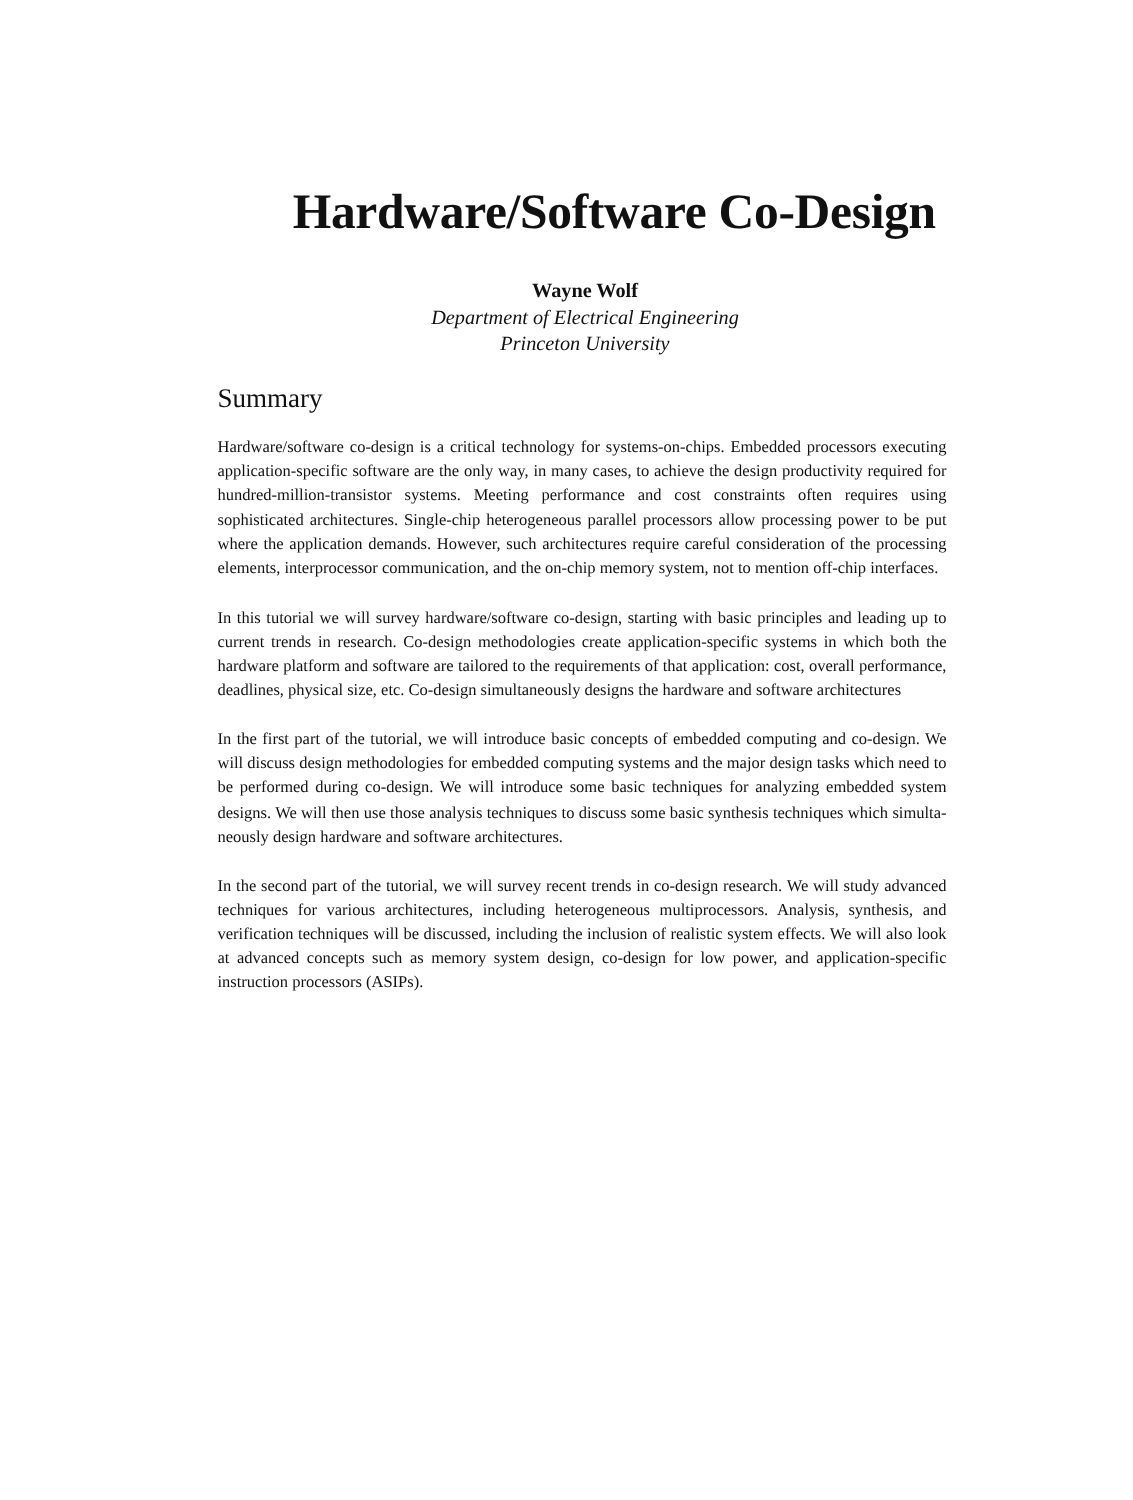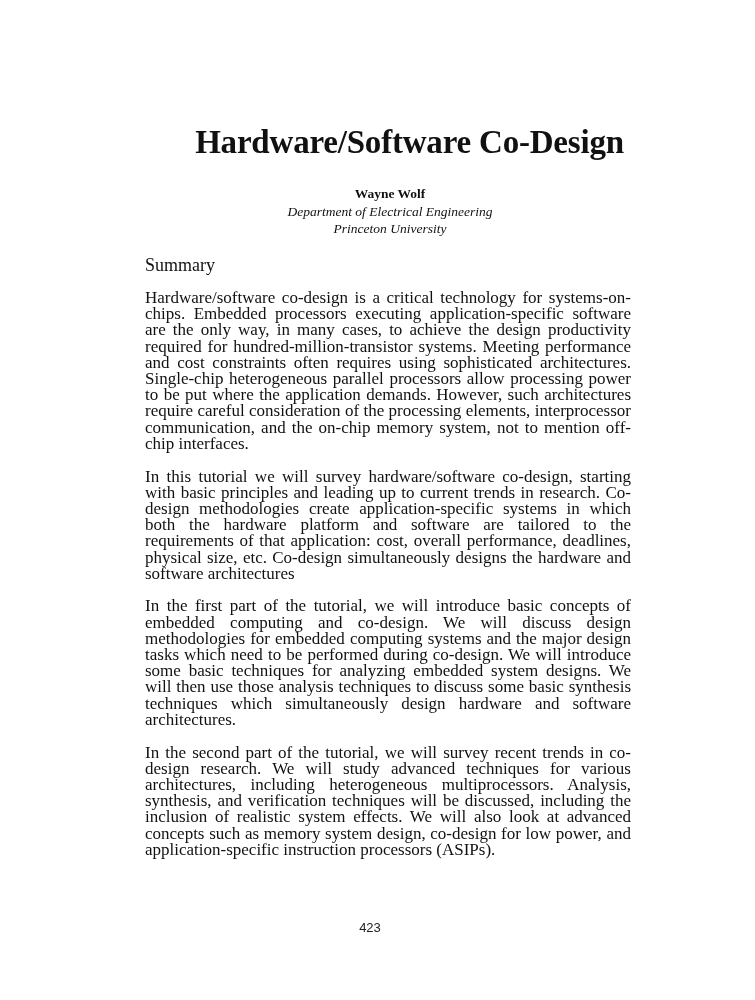--- a/index.html
+++ b/index.html
@@ -63,21 +63,21 @@
       font-weight: normal;
       margin: 0;
     }
     .body-text {
       position: absolute;
       left: 145px;
       width: 486px;
       top: 290px;
     }
     .para {
-      font-size: 17px;
+      font-size: 11px;
       line-height: 16.2px;
       text-align: justify;
       margin: 0 0 16.5px 0;
       hyphens: manual;
     }
     .page-number {
       position: absolute;
       top: 920px;
       left: 0;
       width: 740px;
@@ -98,14 +98,13 @@
 
   <h2 class="section-heading">Summary</h2>
 
   <div class="body-text">
     <p class="para">Hardware/software co-design is a critical technology for systems-on-chips. Embedded processors executing application-specific software are the only way, in many cases, to achieve the design productivity required for hundred-million-transistor systems. Meeting performance and cost constraints often requires using sophisticated architectures. Single-chip heterogeneous parallel processors allow processing power to be put where the appli­cation demands. However, such architectures require careful consideration of the process­ing elements, interprocessor communication, and the on-chip memory system, not to mention off-chip interfaces.</p>
     <p class="para">In this tutorial we will survey hardware/software co-design, starting with basic principles and leading up to current trends in research. Co-design methodologies create application-specific systems in which both the hardware platform and software are tailored to the requirements of that application: cost, overall performance, deadlines, physical size, etc. Co-design simultaneously designs the hardware and software architectures</p>
     <p class="para">In the first part of the tutorial, we will introduce basic concepts of embedded computing and co-design. We will discuss design methodologies for embedded computing systems and the major design tasks which need to be performed during co-design. We will intro­duce some basic techniques for analyzing embedded system designs. We will then use those analysis techniques to discuss some basic synthesis techniques which simulta­neously design hardware and software architectures.</p>
     <p class="para">In the second part of the tutorial, we will survey recent trends in co-design research. We will study advanced techniques for various architectures, including heterogeneous multi­processors. Analysis, synthesis, and verification techniques will be discussed, including the inclusion of realistic system effects. We will also look at advanced concepts such as memory system design, co-design for low power, and application-specific instruction pro­cessors (ASIPs).</p>
   </div>
 
-  <div class="page-number">423</div>
 </div>
 
 </body></html>

